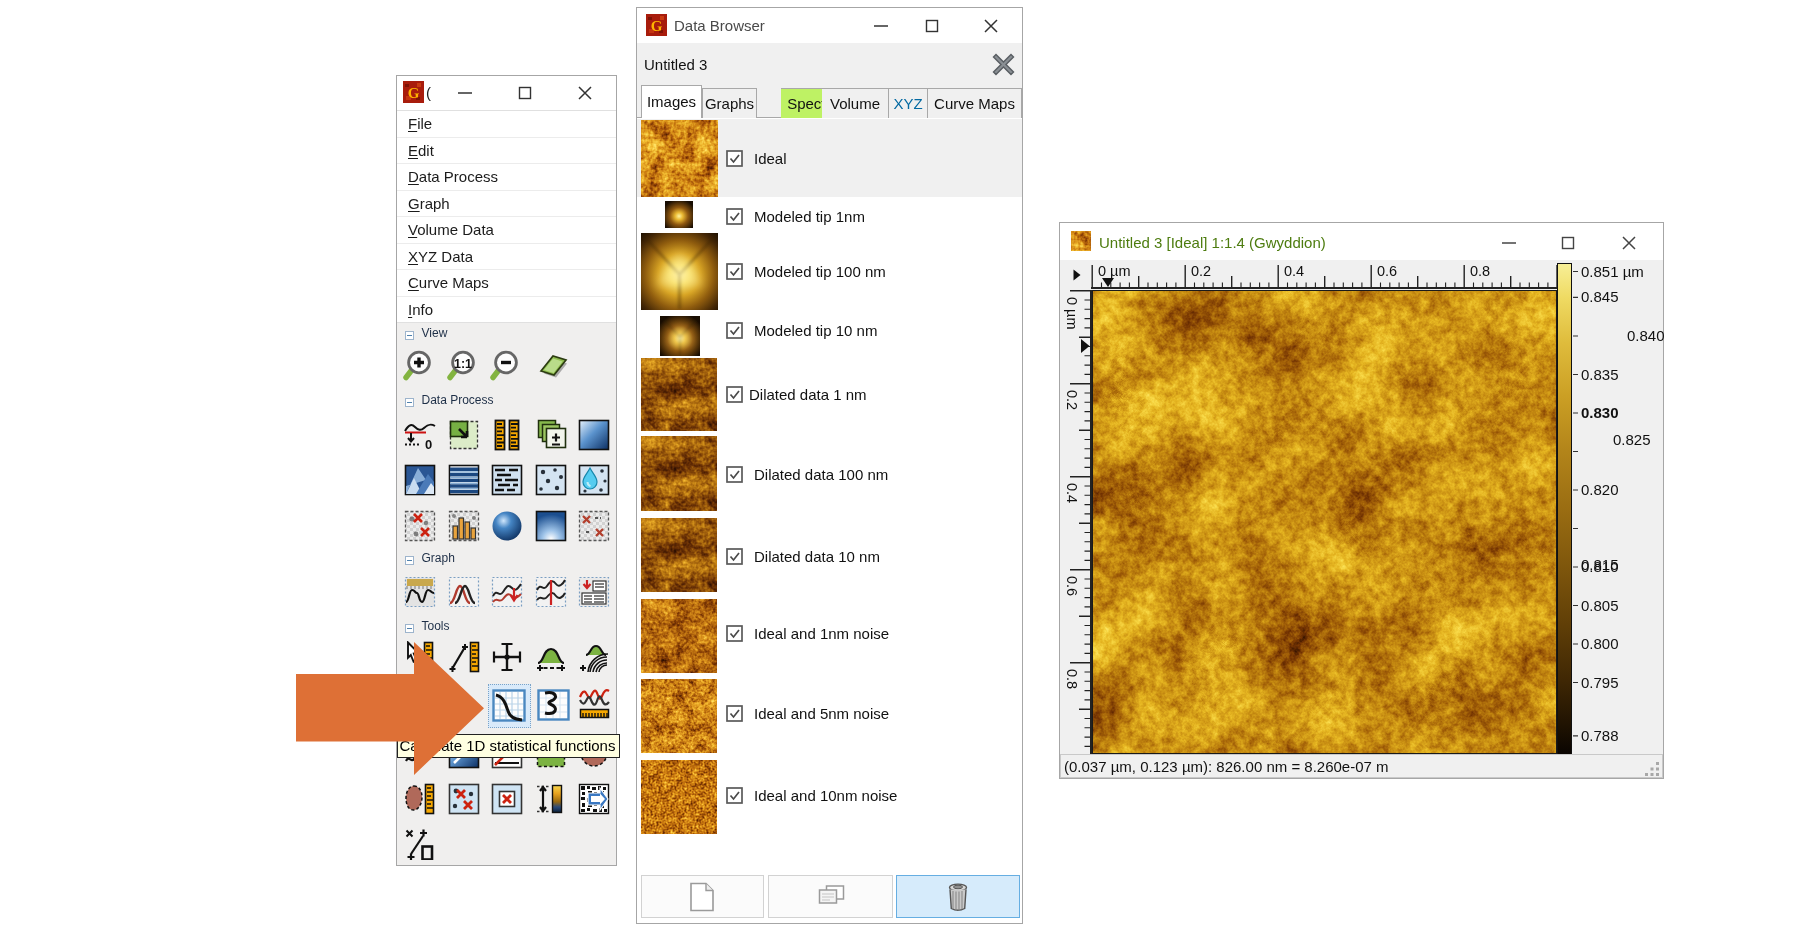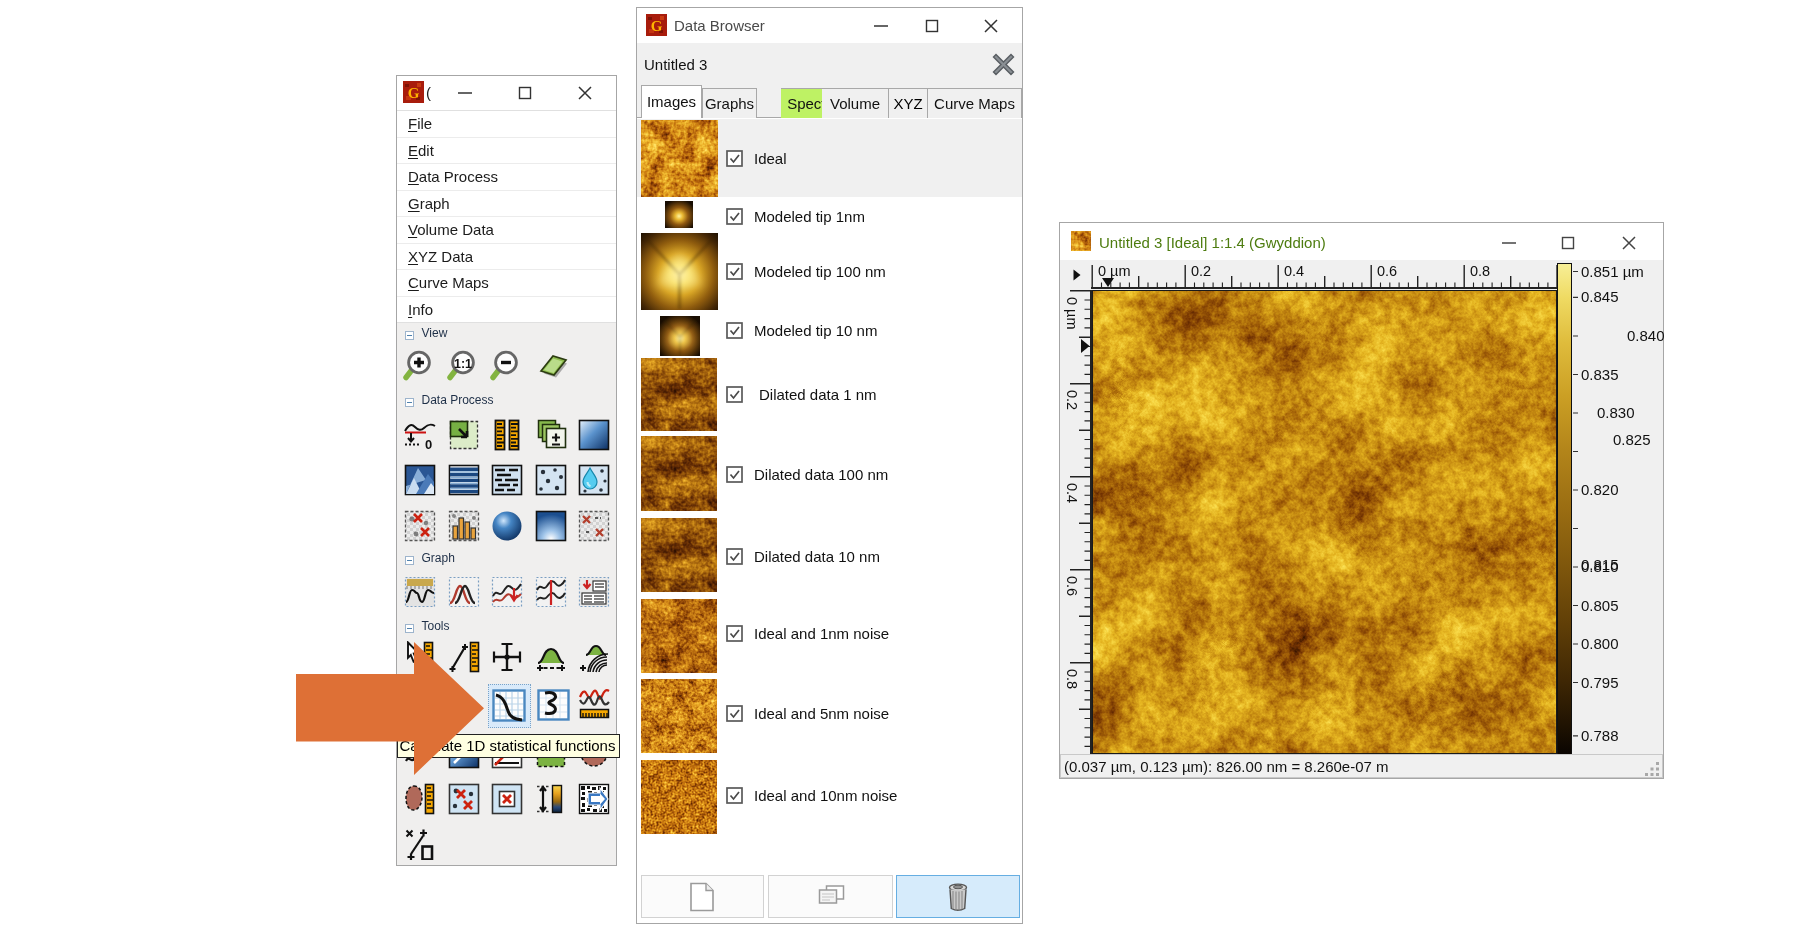--- a/index.html
+++ b/index.html
@@ -520,21 +520,21 @@
 <div class="ab" style="left:7px;top:48px;font-size:15px;color:#111;">Untitled 3</div>
 <svg class="ab" style="left:355px;top:45px" width="23" height="23" viewBox="0 0 23 23">
 <path d="M4 1.5L11.5 9L19 1.5L21.5 4L14 11.5L21.5 19L19 21.5L11.5 14L4 21.5L1.5 19L9 11.5L1.5 4Z" fill="#8a8f94" stroke="#585d62" stroke-width="1.4"></path>
 </svg>
 
 <div class="ab" style="left:0;top:72px;width:385px;height:38px;background:#f0f0f0;border-bottom:1px solid #a8a8a8;box-sizing:border-box;"></div>
 <div class="ab" style="left:4px;top:77px;width:61px;height:33px;background:#fff;border:1px solid #a8a8a8;border-bottom:none;box-sizing:border-box;text-align:center;font-size:15px;color:#111;line-height:31px;z-index:2;">Images</div>
 <div class="ab" style="left:65px;top:80px;width:55px;height:30px;background:#f0f0f0;border:1px solid #a8a8a8;border-bottom:none;box-sizing:border-box;text-align:center;font-size:15px;color:#111;line-height:29px;">Graphs</div>
 <div class="ab" style="left:120px;top:80px;width:65px;height:30px;background:#bef264;border:1px solid #a8a8a8;border-bottom:none;border-left:none;box-sizing:border-box;text-align:center;font-size:15px;color:#111;line-height:29px;margin-left:24px;">Spectra</div>
 <div class="ab" style="left:185px;top:80px;width:67px;height:30px;background:#f0f0f0;border:1px solid #a8a8a8;border-bottom:none;border-left:none;box-sizing:border-box;text-align:center;font-size:15px;color:#111;line-height:29px;">Volume</div>
-<div class="ab" style="left:252px;top:80px;width:39px;height:30px;background:#f0f0f0;border:1px solid #a8a8a8;border-bottom:none;border-left:none;box-sizing:border-box;text-align:center;font-size:15px;color:#000000;line-height:29px;">XYZ</div>
+<div class="ab" style="left:252px;top:80px;width:39px;height:30px;background:#f0f0f0;border:1px solid #a8a8a8;border-bottom:none;border-left:none;box-sizing:border-box;text-align:center;font-size:15px;color:#0369a1;line-height:29px;">XYZ</div>
 <div class="ab" style="left:291px;top:80px;width:94px;height:30px;background:#f0f0f0;border:1px solid #a8a8a8;border-bottom:none;border-left:none;box-sizing:border-box;text-align:center;font-size:15px;color:#111;line-height:29px;">Curve Maps</div>
 
 <div class="ab" id="list" style="left:0;top:110px;width:385px;height:756px;background:#fff;"></div>
 <div class="ab" style="left:0;top:111px;width:385px;height:77.5px;background:#f0f0f0;"></div>
 <svg class="ab" style="left:4px;top:111.5px" width="77" height="77">
       <rect width="77" height="77" filter="url(#fIdeal)"></rect>
     </svg>
 <svg class="ab" style="left:28px;top:192.5px" width="28" height="27">
       <rect width="28" height="27" fill="url(#tipSmall)"></rect>
     </svg>
@@ -587,21 +587,21 @@
 <div class="lbl" style="left:117px;top:255px;line-height:17px;">Modeled tip 100 nm</div>
 <svg class="ab" style="left:89px;top:314px" width="17" height="17">
       <rect x="1" y="1" width="15" height="15" fill="#fff" stroke="#5a5a5a" stroke-width="1.7"></rect>
       <path d="M4.5 8.5l3 3.5 5.5-7" fill="none" stroke="#4a4a4a" stroke-width="1.7"></path>
     </svg>
 <div class="lbl" style="left:117px;top:314px;line-height:17px;">Modeled tip 10 nm</div>
 <svg class="ab" style="left:89px;top:378px" width="17" height="17">
       <rect x="1" y="1" width="15" height="15" fill="#fff" stroke="#5a5a5a" stroke-width="1.7"></rect>
       <path d="M4.5 8.5l3 3.5 5.5-7" fill="none" stroke="#4a4a4a" stroke-width="1.7"></path>
     </svg>
-<div class="lbl" style="left:122px;top:378px;line-height:17px;">Dilated data 1 nm</div>
+<div class="lbl" style="left:112px;top:378px;line-height:17px;">Dilated data 1 nm</div>
 <svg class="ab" style="left:89px;top:458px" width="17" height="17">
       <rect x="1" y="1" width="15" height="15" fill="#fff" stroke="#5a5a5a" stroke-width="1.7"></rect>
       <path d="M4.5 8.5l3 3.5 5.5-7" fill="none" stroke="#4a4a4a" stroke-width="1.7"></path>
     </svg>
 <div class="lbl" style="left:117px;top:458px;line-height:17px;">Dilated data 100 nm</div>
 <svg class="ab" style="left:89px;top:540px" width="17" height="17">
       <rect x="1" y="1" width="15" height="15" fill="#fff" stroke="#5a5a5a" stroke-width="1.7"></rect>
       <path d="M4.5 8.5l3 3.5 5.5-7" fill="none" stroke="#4a4a4a" stroke-width="1.7"></path>
     </svg>
 <div class="lbl" style="left:117px;top:540px;line-height:17px;">Dilated data 10 nm</div>
@@ -712,21 +712,21 @@
 <div class="ab" style="left:497px;top:40px;width:15px;height:492px;background:linear-gradient(to bottom,#f7ef96 0%,#efda62 7%,#dfbc3c 16%,#cb9f24 27%,#b3851a 38%,#9a6d12 50%,#7e560c 62%,#5f3e07 74%,#3f2704 85%,#201302 94%,#0a0501 100%);border:1px solid #111;box-sizing:border-box;"></div>
 <svg class="ab" style="left:512px;top:40px" width="8" height="492">
 <g stroke="#333" stroke-width="1.2">
         <path d="M1 8.5h5M1 34.4h5M1 73h5M1 111.5h5M1 150h5M1 188.5h5M1 227h5M1 265.5h5M1 304h5M1 342.5h5M1 381h5M1 419.5h5M1 472.8h5"></path>
       </g>
 </svg>
 <div class="lbl" style="left:521px;top:40.5px;line-height:16px;">0.851 µm</div>
 <div class="lbl" style="left:521px;top:66.4px;line-height:16px;">0.845</div>
 <div class="lbl" style="left:521px;top:105px;line-height:16px;margin-left:46px;">0.840</div>
 <div class="lbl" style="left:521px;top:143.5px;line-height:16px;">0.835</div>
-<div class="lbl" style="left:537px;top:182px;line-height:16px;">0.830</div>
+<div class="lbl" style="left:521px;top:182px;line-height:16px;font-weight:bold;">0.830</div>
 <div class="lbl" style="left:521px;top:209px;line-height:16px;margin-left:32px;">0.825</div>
 <div class="lbl" style="left:521px;top:259px;line-height:16px;">0.820</div>
 <div class="lbl" style="left:521px;top:297.5px;line-height:16px;margin-top:36px;">0.815</div>
 <div class="lbl" style="left:521px;top:336px;line-height:16px;">0.810</div>
 <div class="lbl" style="left:521px;top:374.5px;line-height:16px;">0.805</div>
 <div class="lbl" style="left:521px;top:413px;line-height:16px;">0.800</div>
 <div class="lbl" style="left:521px;top:451.5px;line-height:16px;">0.795</div>
 <div class="lbl" style="left:521px;top:504.8px;line-height:16px;">0.788</div>
 
 <div class="ab" style="left:0;top:530.5px;width:603px;height:24.5px;background:#f0f0f0;border:1px solid #c9c9c9;box-sizing:border-box;"></div>

